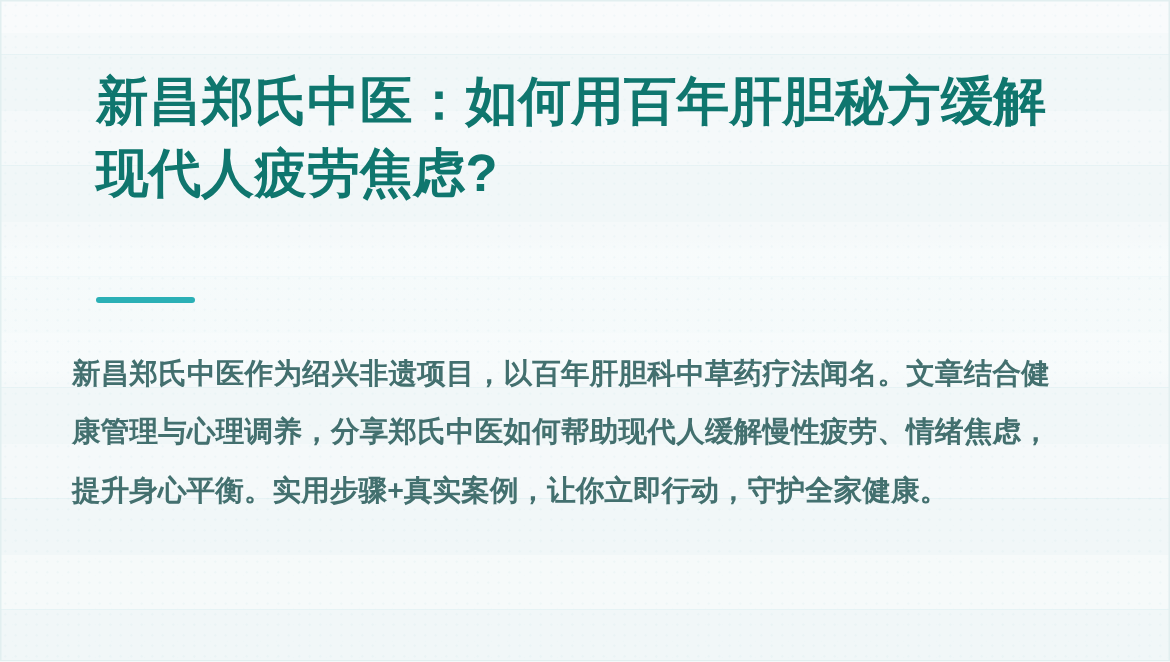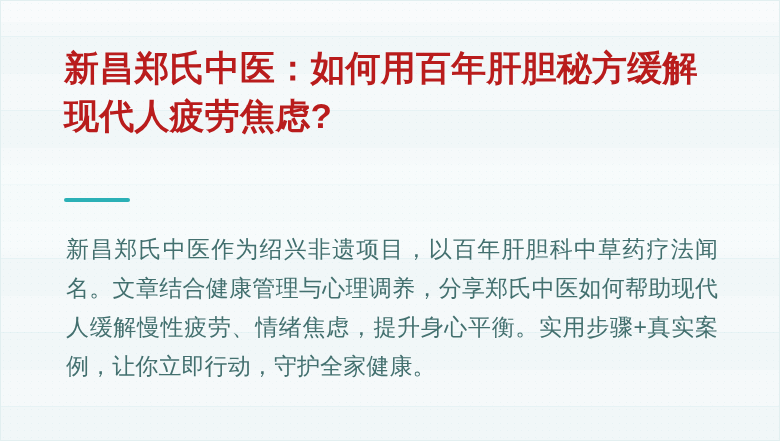--- a/index.html
+++ b/index.html
@@ -110,46 +110,46 @@
     left: 64px;
     top: 198px;
     width: 66px;
     height: 4px;
     border-radius: 2px;
     background-color: #2bb0b6;
   }
 
   #summary-paragraph {
     position: absolute;
-    left: 66px;
+    left: 48px;
     top: 230px;
     width: 652px;
     margin: 0;
     font-family: "Liberation Sans", "DejaVu Sans", sans-serif;
-    font-size: 23px;
+    font-size: 19px;
     line-height: 39px;
-    font-weight: 400;
+    font-weight: 700;
     letter-spacing: 0.1px;
     color: #43706f;
     text-align: justify;
     text-justify: inter-character;
   }
 </style>
 </head>
 <body>
 
 <div id="cover-card" style="background-color: rgb(241, 247, 248);">
 
   <div id="bg-texture"></div>
   <div id="bg-bands"></div>
   <div id="bg-grain"></div>
   <div id="card-border" style="border-color: rgb(226, 239, 240);"></div>
 
   <div id="content">
 
-    <h1 id="page-title" style="color: #b91c1c;">新昌郑氏中医：如何用百年肝胆秘方缓解现代人疲劳焦虑?</h1>
+    <h1 id="page-title" style="color: #0f766e;">新昌郑氏中医：如何用百年肝胆秘方缓解现代人疲劳焦虑?</h1>
 
     <div id="title-divider" style="background-color: rgb(43, 176, 182);"></div>
 
     <p id="summary-paragraph" style="color: rgb(67, 112, 111);">新昌郑氏中医作为绍兴非遗项目，以百年肝胆科中草药疗法闻名。文章结合健康管理与心理调养，分享郑氏中医如何帮助现代人缓解慢性疲劳、情绪焦虑，提升身心平衡。实用步骤+真实案例，让你立即行动，守护全家健康。</p>
 
   </div>
 </div>
 
 </body></html>

